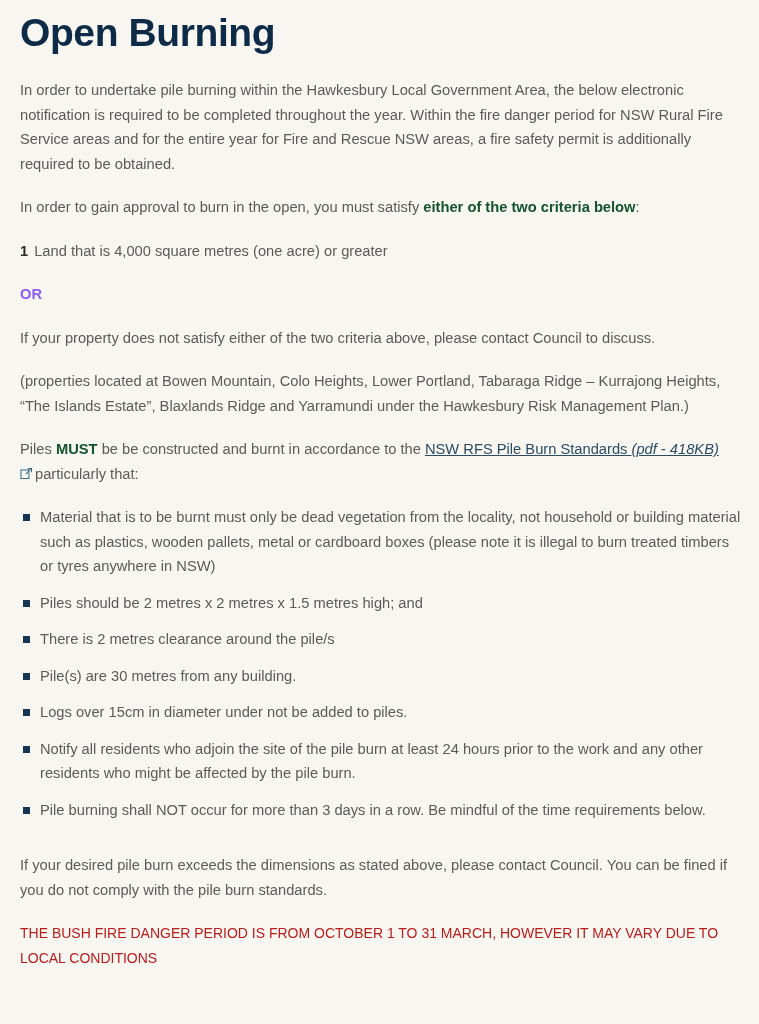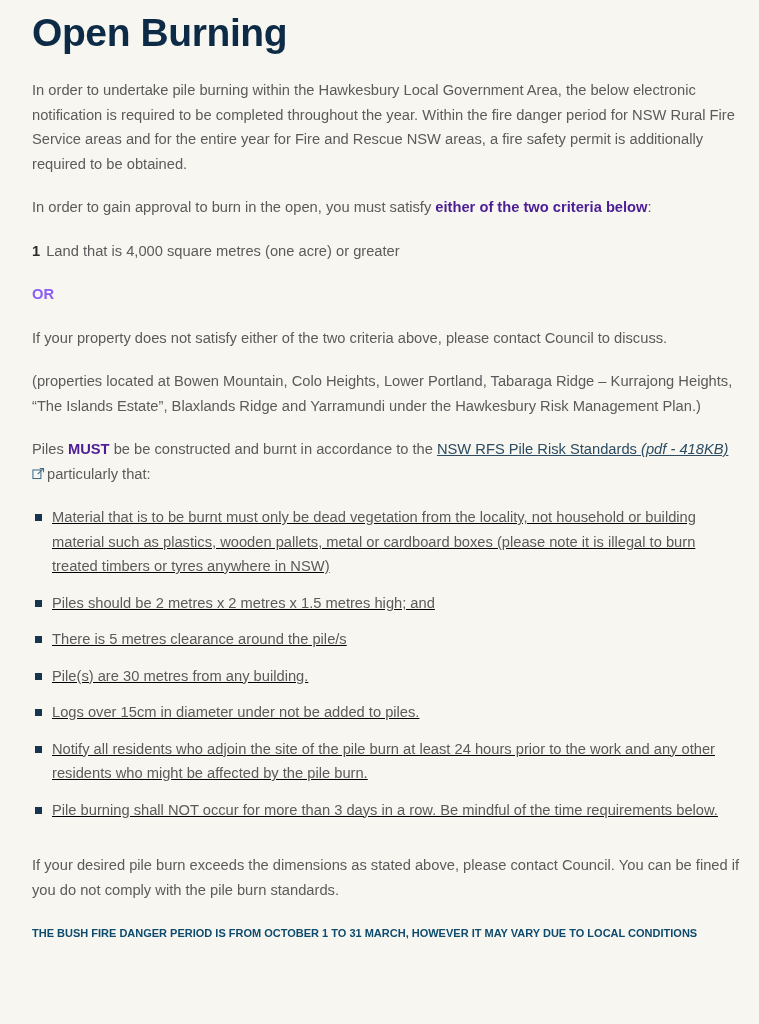--- a/index.html
+++ b/index.html
@@ -7,41 +7,41 @@
     padding: 0;
   }
   body {
     width: 759px;
     height: 1024px;
     background: #f7f6f0;
     font-family: "Liberation Sans", sans-serif;
     overflow: hidden;
   }
   .page {
-    padding: 0 14px 0 32px;
+    padding: 0 14px 0 20px;
     box-sizing: border-box;
     width: 759px;
   }
   h1.page-title {
     font-size: 39px;
     line-height: 46px;
     font-weight: bold;
     color: #0d2b46;
     margin: 10px 0 22px 0;
     letter-spacing: -0.4px;
   }
   p.body-text {
     font-size: 14.7px;
     line-height: 24.5px;
     color: #5b5b5b;
     margin: 0 0 19px 0;
     max-width: 715px;
   }
   strong.em-dark {
-    color: #4c1d95;
+    color: #14532d;
     font-weight: bold;
   }
   .num {
     color: #2c2c2c;
     font-weight: bold;
     margin-right: 6px;
   }
   p.or-line {
     font-size: 14.7px;
     line-height: 24.5px;
@@ -63,21 +63,20 @@
     height: 13px;
     position: relative;
     vertical-align: -1px;
     margin-right: 2px;
   }
   .ext-icon svg { display: block; }
   ul.bullets {
     list-style: none;
     margin: 0 0 19px 0;
     padding: 0;
-    text-decoration: underline;
   }
   ul.bullets li {
     position: relative;
     padding-left: 20px;
     font-size: 14.7px;
     line-height: 24.5px;
     color: #5b5b5b;
     margin-bottom: 12px;
     max-width: 730px;
   }
@@ -85,24 +84,24 @@
   ul.bullets li::before {
     content: "";
     position: absolute;
     left: 3px;
     top: 9px;
     width: 7px;
     height: 7px;
     background: #18354f;
   }
   p.notice {
-    font-size: 11px;
+    font-size: 14px;
     line-height: 24.5px;
-    font-weight: bold;
-    color: #0c4a6e;
+    font-weight: normal;
+    color: #b91c1c;
     margin: 0 0 19px 0;
     max-width: 720px;
   }
   .spacer-lg { height: 12px; }
 </style>
 </head>
 <body>
 
 <div class="page">
 
@@ -114,31 +113,31 @@
 
   <p class="body-text"><span class="num">1</span><span>Land that is 4,000 square metres (one acre) or greater</span></p>
 
   <p class="or-line">OR</p>
 
 
   <p class="body-text">If your property does not satisfy either of the two criteria above, please contact Council to discuss.</p>
 
   <p class="body-text">(properties located at Bowen Mountain, Colo Heights, Lower Portland, Tabaraga Ridge – Kurrajong Heights, “The Islands Estate”, Blaxlands Ridge and Yarramundi under the Hawkesbury Risk Management Plan.)</p>
 
-  <p class="body-text"><span>Piles </span><strong class="em-dark">MUST</strong><span> be be constructed and burnt in accordance to the </span><a class="doc-link" href="#"><span>NSW RFS Pile Risk Standards </span><span class="ital">(pdf - 418KB)</span></a>
+  <p class="body-text"><span>Piles </span><strong class="em-dark">MUST</strong><span> be be constructed and burnt in accordance to the </span><a class="doc-link" href="#"><span>NSW RFS Pile Burn Standards </span><span class="ital">(pdf - 418KB)</span></a>
     <span class="ext-icon"><svg viewBox="0 0 14 14" width="13" height="13" aria-hidden="true">
           <rect x="1" y="3.2" width="8.6" height="9.2" fill="none" stroke="#3d6b8a" stroke-width="1.1"></rect>
           <path d="M6.2 7.6 L11.8 2.0" stroke="#3d6b8a" stroke-width="1.1" fill="none"></path>
           <path d="M8.4 1.6 H12.4 V5.6" fill="none" stroke="#3d6b8a" stroke-width="1.1"></path>
         </svg></span><span>particularly that:</span></p>
 
   <ul class="bullets">
     <li>Material that is to be burnt must only be dead vegetation from the locality, not household or  building material such as plastics, wooden pallets, metal or cardboard boxes (please note it is illegal to burn treated timbers or tyres anywhere in NSW)</li>
     <li>Piles should be 2 metres x 2 metres x 1.5 metres high; and</li>
-    <li>There is 5 metres clearance around the pile/s</li>
+    <li>There is 2 metres clearance around the pile/s</li>
     <li>Pile(s) are 30 metres from any building.</li>
     <li>Logs over 15cm in diameter under not be added to piles.</li>
     <li>Notify all residents who adjoin the site of the pile burn at least 24 hours prior to the work and any other residents who might be affected by the pile burn.</li>
     <li>Pile burning shall NOT occur for more than 3 days in a row. Be mindful of the time requirements below.</li>
   </ul>
 
   <div class="spacer-lg"></div>
 
   <p class="body-text">If your desired pile burn exceeds the dimensions as stated above, please contact Council. You can be fined if you do not comply with the pile burn standards.</p>
 

